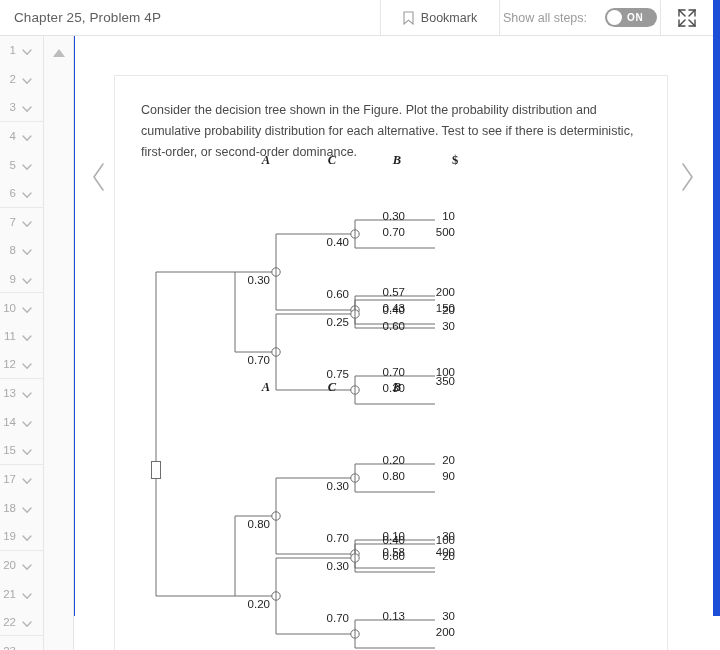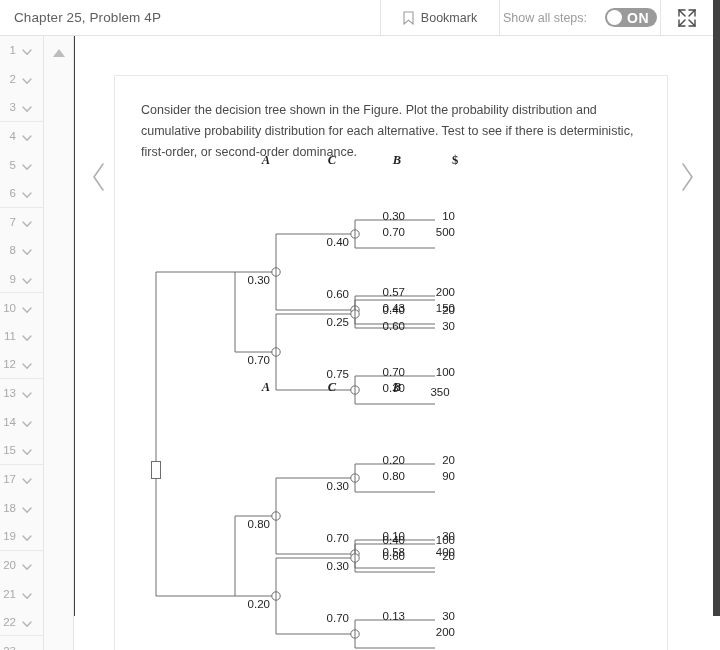--- a/index.html
+++ b/index.html
@@ -11,21 +11,21 @@
     overflow: hidden;
     background: #ffffff;
     font-family: "Liberation Sans", sans-serif;
     -webkit-font-smoothing: antialiased;
   }
 
   #app {
     position: relative;
     width: 720px;
     height: 616px;
-    background: #404040;
+    background: #1d4ed8;
   }
 
   
   .topbar {
     position: absolute;
     left: 0; top: 0;
     width: 713px;
     height: 36px;
     background: #ffffff;
     border-bottom: 1px solid #e3e3e3;
@@ -92,21 +92,21 @@
     position: absolute;
     left: 2px;
     width: 15px;
     height: 15px;
     border-radius: 50%;
     background: #ffffff;
   }
   .toggle-text {
     position: absolute;
     left: 22px;
-    font-size: 14px;
+    font-size: 10px;
     color: #ffffff;
     font-weight: bold;
     letter-spacing: 0.6px;
   }
   .expand-cell {
     width: 52px;
     display: flex;
     align-items: center;
     justify-content: center;
     cursor: pointer;
@@ -579,21 +579,21 @@
         <div class="pay" style="left:310px; top:148px;">150</div>
 
         <div class="pout" style="left:256px; top:150px;">0.40</div>
         <div class="pay" style="left:310px; top:150px;">20</div>
         <div class="pout" style="left:256px; top:166px;">0.60</div>
         <div class="pay" style="left:310px; top:166px;">30</div>
 
         <div class="pout" style="left:256px; top:212px;">0.70</div>
         <div class="pay" style="left:310px; top:212px;">100</div>
         <div class="pout" style="left:256px; top:228px;">0.30</div>
-        <div class="pay" style="left:310px; top:232px;text-align:center;">350</div>
+        <div class="pay" style="left:310px; top:221px;">350</div>
 
         <div class="pout" style="left:256px; top:300px;">0.20</div>
         <div class="pay" style="left:310px; top:300px;">20</div>
         <div class="pout" style="left:256px; top:316px;">0.80</div>
         <div class="pay" style="left:310px; top:316px;">90</div>
 
         <div class="pout" style="left:256px; top:376px;">0.10</div>
         <div class="pay" style="left:310px; top:376px;">30</div>
         <div class="pout" style="left:256px; top:392px;">0.58</div>
         <div class="pay" style="left:310px; top:392px;">400</div>

